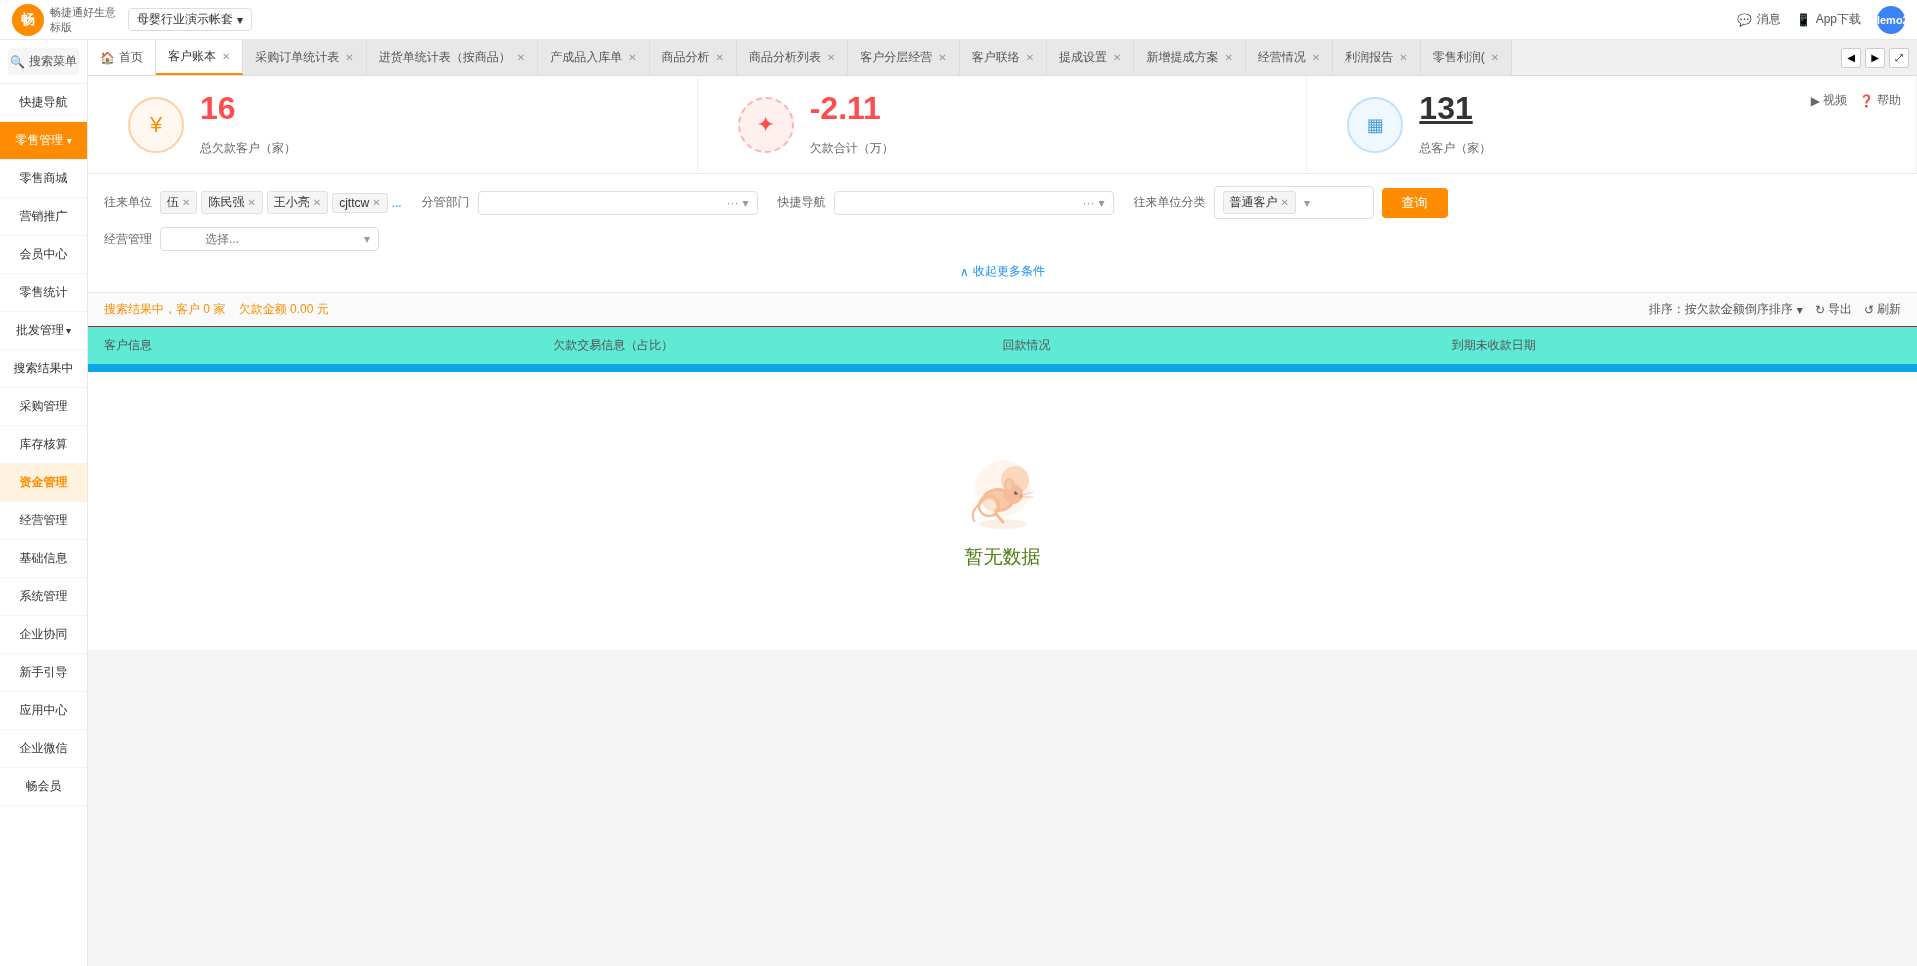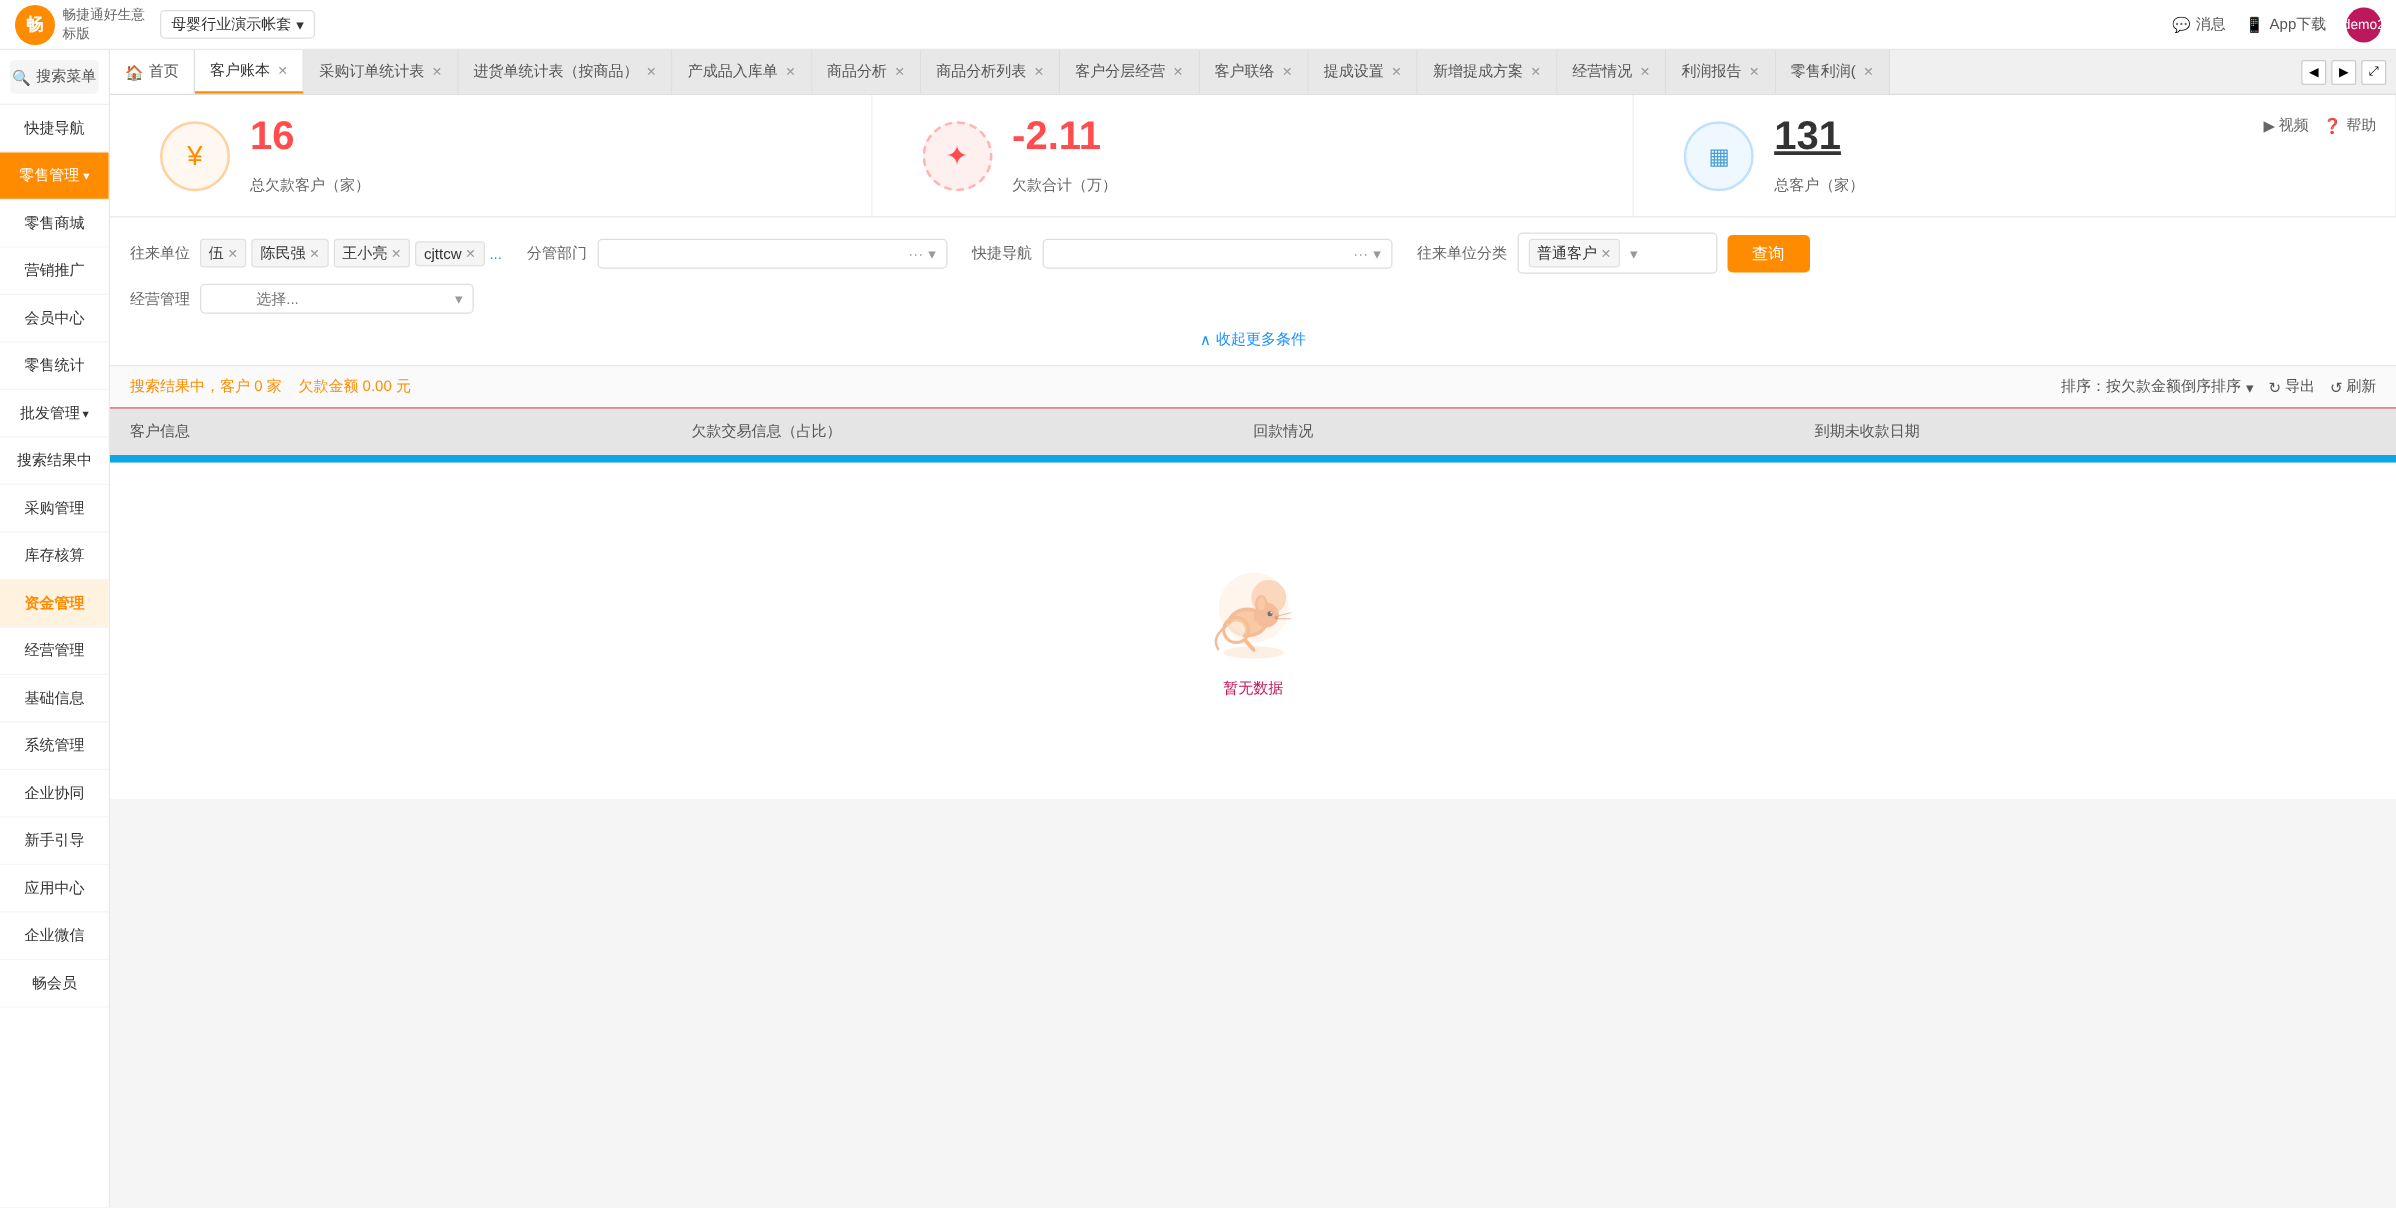--- a/index.html
+++ b/index.html
@@ -9,21 +9,21 @@
     .top-header {
       display: flex; align-items: center; background: #fff; border-bottom: 1px solid #e8e8e8;
       height: 40px; padding: 0 12px; gap: 12px; flex-shrink: 0;
     }
     .logo-area { display: flex; align-items: center; gap: 6px; min-width: 80px; }
     .logo-icon { width: 32px; height: 32px; background: #ff8c00; border-radius: 50%; display: flex; align-items: center; justify-content: center; color: #fff; font-size: 14px; font-weight: bold; }
     .logo-text { font-size: 11px; color: #666; line-height: 1.3; }
     .env-selector { display: flex; align-items: center; border: 1px solid #ddd; border-radius: 4px; padding: 2px 8px; font-size: 12px; color: #333; cursor: pointer; gap: 4px; margin-right: auto; }
     .top-actions { display: flex; align-items: center; gap: 16px; }
     .top-action-item { display: flex; align-items: center; gap: 4px; font-size: 12px; color: #555; cursor: pointer; }
-    .avatar { width: 28px; height: 28px; border-radius: 50%; background: #be185d; display: flex; align-items: center; justify-content: center; color: #fff; font-size: 11px; }
+    .avatar { width: 28px; height: 28px; border-radius: 50%; background: #3b82f6; display: flex; align-items: center; justify-content: center; color: #fff; font-size: 11px; font-weight: bold; }
 
     
     .main-layout { display: flex; flex: 1; overflow: hidden; }
 
     
     .sidebar { width: 88px; background: #fff; border-right: 1px solid #e8e8e8; display: flex; flex-direction: column; overflow-y: auto; flex-shrink: 0; }
     .sidebar-search { padding: 8px; border-bottom: 1px solid #f0f0f0; }
     .sidebar-search-btn { width: 100%; background: #f5f5f5; border: none; border-radius: 4px; padding: 5px 0; font-size: 12px; color: #555; cursor: pointer; display: flex; align-items: center; justify-content: center; gap: 4px; }
     .sidebar-item { padding: 10px 4px; text-align: center; font-size: 12px; color: #333; cursor: pointer; border-bottom: 1px solid #f5f5f5; transition: background 0.2s; }
     .sidebar-item.active { background: #ff8c00; color: #fff; }
@@ -74,25 +74,25 @@
     
     .results-bar { display: flex; align-items: center; justify-content: space-between; padding: 8px 16px; background: #fafafa; border-bottom: 1px solid #b91c1c; }
     .results-info { font-size: 12px; color: #555; }
     .results-info span { color: #ff8c00; font-weight: 500; }
     .results-actions { display: flex; align-items: center; gap: 12px; font-size: 12px; color: #555; }
     .sort-select { display: flex; align-items: center; gap: 4px; cursor: pointer; }
     .action-btn { display: flex; align-items: center; gap: 3px; cursor: pointer; color: #555; }
 
     
     .data-table { width: 100%; background: #fff; }
-    .table-header { display: grid; grid-template-columns: 1fr 1fr 1fr 1fr; background: #e5e5e5; border-bottom: 6px solid #0ea5e9; padding: 10px 16px; }
+    .table-header { display: grid; grid-template-columns: 1fr 1fr 1fr 1fr; background: #5eead4; border-bottom: 8px solid #0ea5e9; padding: 10px 16px; }
     .table-header-cell { font-size: 12px; color: #555; font-weight: 500; }
     .empty-state { display: flex; flex-direction: column; align-items: center; justify-content: center; padding: 80px 0; }
     .empty-icon { width: 80px; height: 80px; margin-bottom: 12px; }
-    .empty-text { font-size: 12px; color: #be185d; }
+    .empty-text { font-size: 19px; color: #4d7c0f; }
 
     
     .empty-svg { opacity: 0.7; }
 
     
     .query-btn { background: #ff8c00; color: #fff; border: none; border-radius: 4px; padding: 6px 20px; font-size: 13px; cursor: pointer; }
 
     
     ::-webkit-scrollbar { width: 4px; height: 4px; }
     ::-webkit-scrollbar-track { background: #f1f1f1; }

